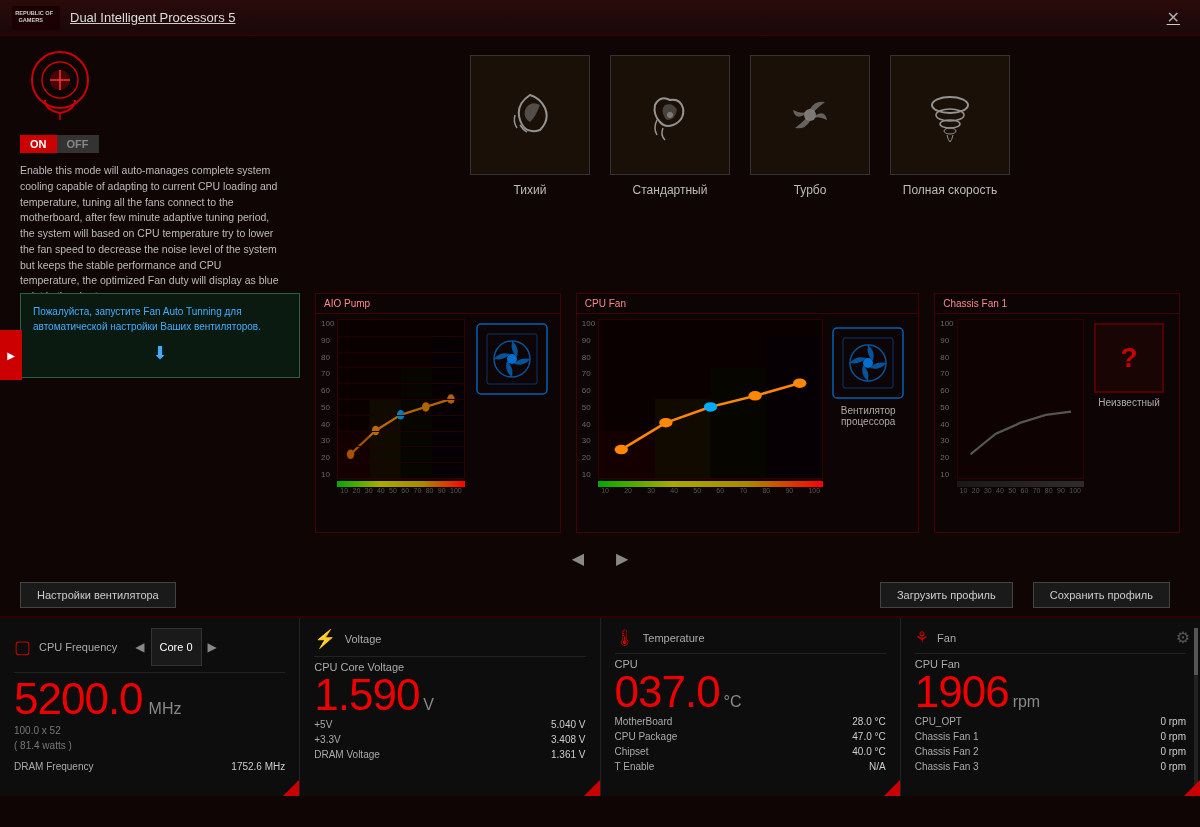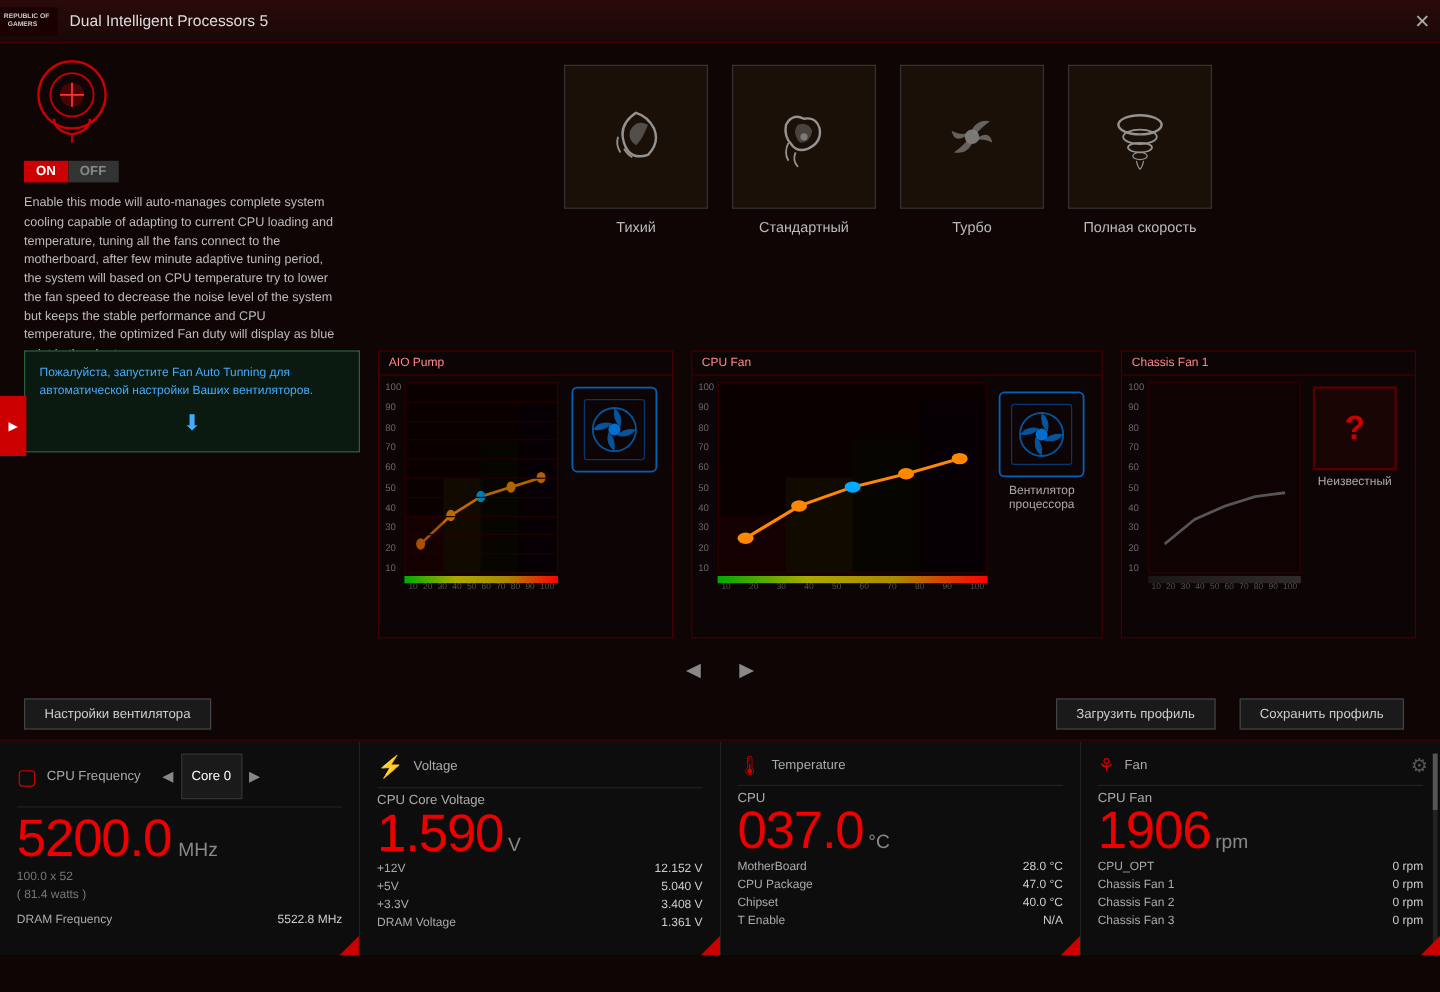--- a/index.html
+++ b/index.html
@@ -13,22 +13,23 @@
       position: relative;
     }
 
     
     #titlebar {
       width: 100%;
       height: 36px;
       background: linear-gradient(to bottom, #2a0a0a, #1a0808);
       display: flex;
       align-items: center;
-      padding: 0 0;
+      padding: 0 12px;
       border-bottom: 1px solid #400;
+      text-decoration: underline;
     }
     #titlebar .logo {
       width: 48px;
       height: 24px;
       margin-right: 10px;
     }
     #titlebar .app-title {
       color: #ddd;
       font-size: 13px;
       font-weight: 500;
@@ -733,40 +734,36 @@
         </div>
       </div>
       <div style="display:flex; align-items:baseline; gap:4px; margin-top:4px;">
         <span class="big-value">5200.0</span>
         <span class="big-value-unit">MHz</span>
       </div>
       <div class="sub-info">100.0  x  52</div>
       <div class="sub-info">( 81.4  watts )</div>
       <div class="sensor-row" style="margin-top:8px;">
         <span>DRAM Frequency</span>
-        <span class="sensor-val">5522.8 MHz</span>
+        <span class="sensor-val">1752.6 MHz</span>
       </div>
       <div class="red-corner"></div>
     </div>
 
     <div class="status-panel">
       <div class="status-panel-title">
         <span class="panel-icon">⚡</span>
         <span>Voltage</span>
       </div>
       <div style="font-size:11px; color:#aaa; margin-top:4px;">CPU Core Voltage</div>
       <div style="display:flex; align-items:baseline; gap:2px;">
         <span class="big-value">1.590</span>
         <span class="big-value-unit">V</span>
       </div>
       <div id="voltage-rows">
-          <div class="sensor-row">
-            <span>+12V</span>
-            <span class="sensor-val">12.152 V</span>
-          </div>
           <div class="sensor-row">
             <span>+5V</span>
             <span class="sensor-val">5.040 V</span>
           </div>
           <div class="sensor-row">
             <span>+3.3V</span>
             <span class="sensor-val">3.408 V</span>
           </div>
           <div class="sensor-row">
             <span>DRAM Voltage</span>

